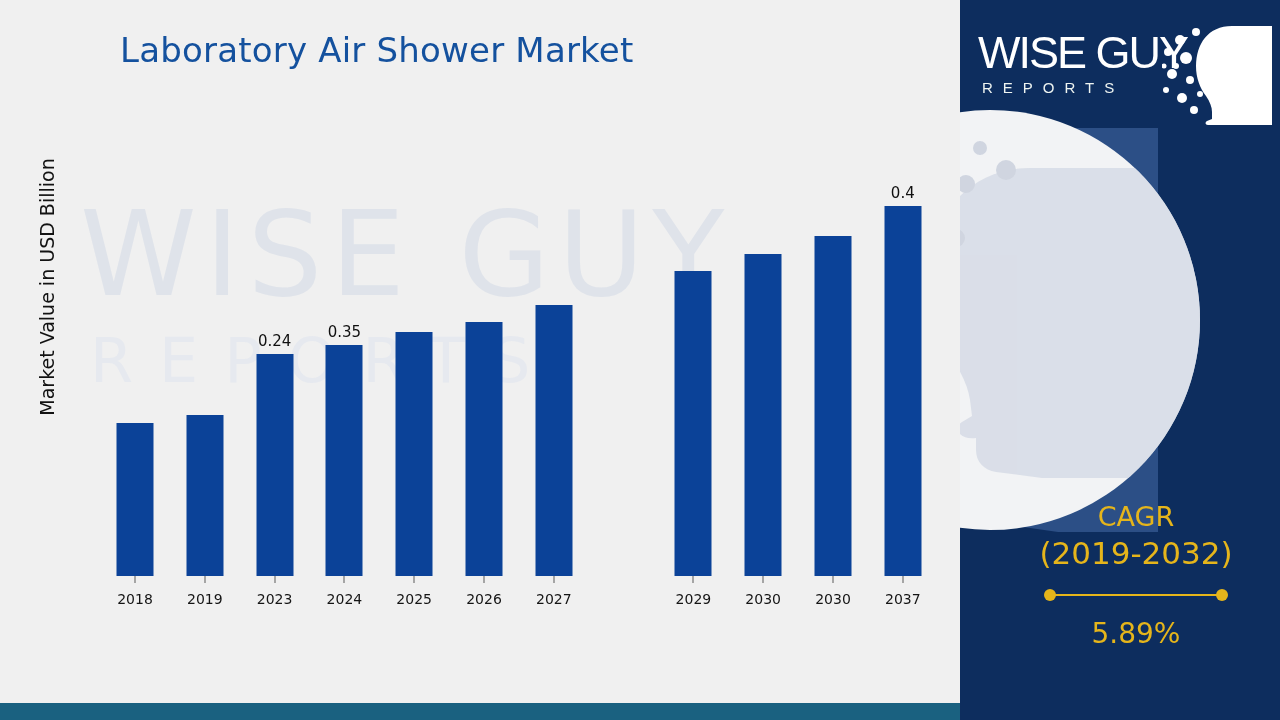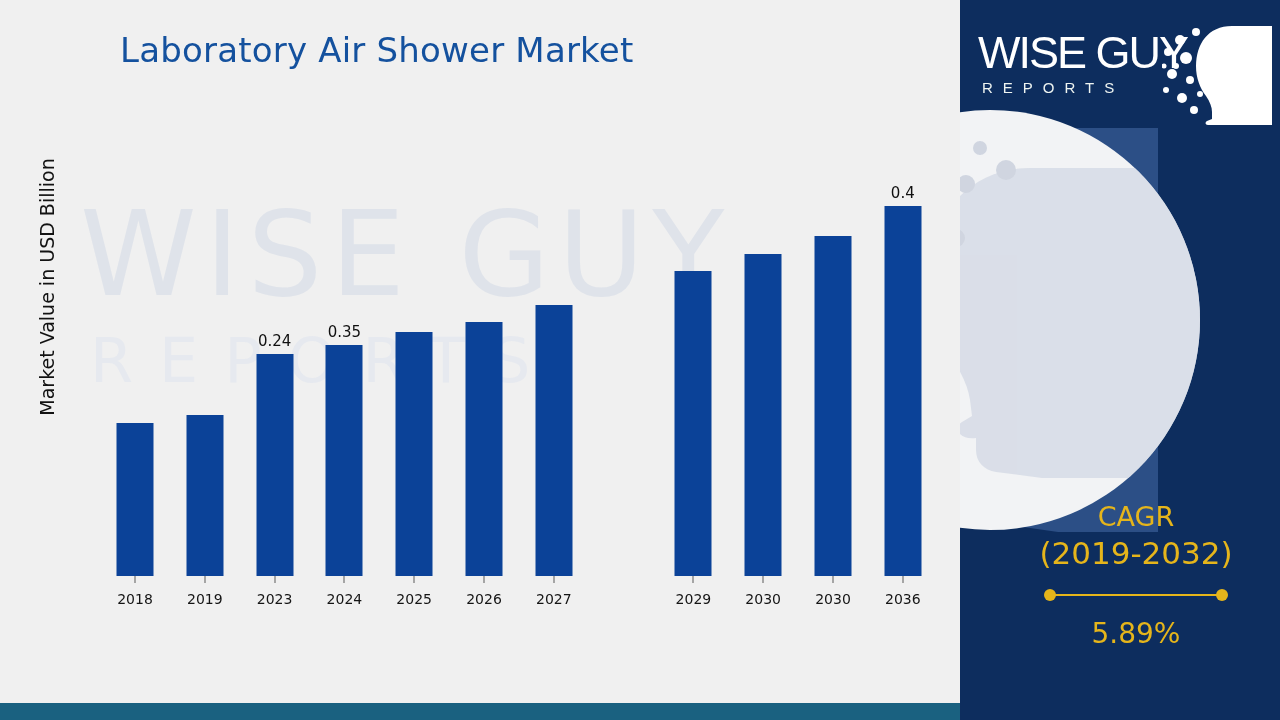--- a/index.html
+++ b/index.html
@@ -208,21 +208,21 @@
         </div>
         <div class="bar-slot" style="left: 728px;">
           <div class="bar" style="height: 340px; background: rgb(11, 66, 152);"></div>
           <span class="tick-mark"></span>
           <div class="tick-label">2030</div>
         </div>
         <div class="bar-slot" style="left: 797.8px;">
           <div class="bar" style="height: 370px; background: rgb(11, 66, 152);"></div>
           <div class="bar-value" style="bottom: 374px;">0.4</div>
           <span class="tick-mark"></span>
-          <div class="tick-label">2036</div>
+          <div class="tick-label">2037</div>
         </div>
       </div>
 
     <div id="bottom-bar"></div>
   </div>
 
   <div id="side-panel">
 
     <svg id="head-silhouette" viewBox="0 0 260 420">
       <path d="M130 8 C 58 8, 8 70, 8 152 C 8 196, 18 232, 34 262

